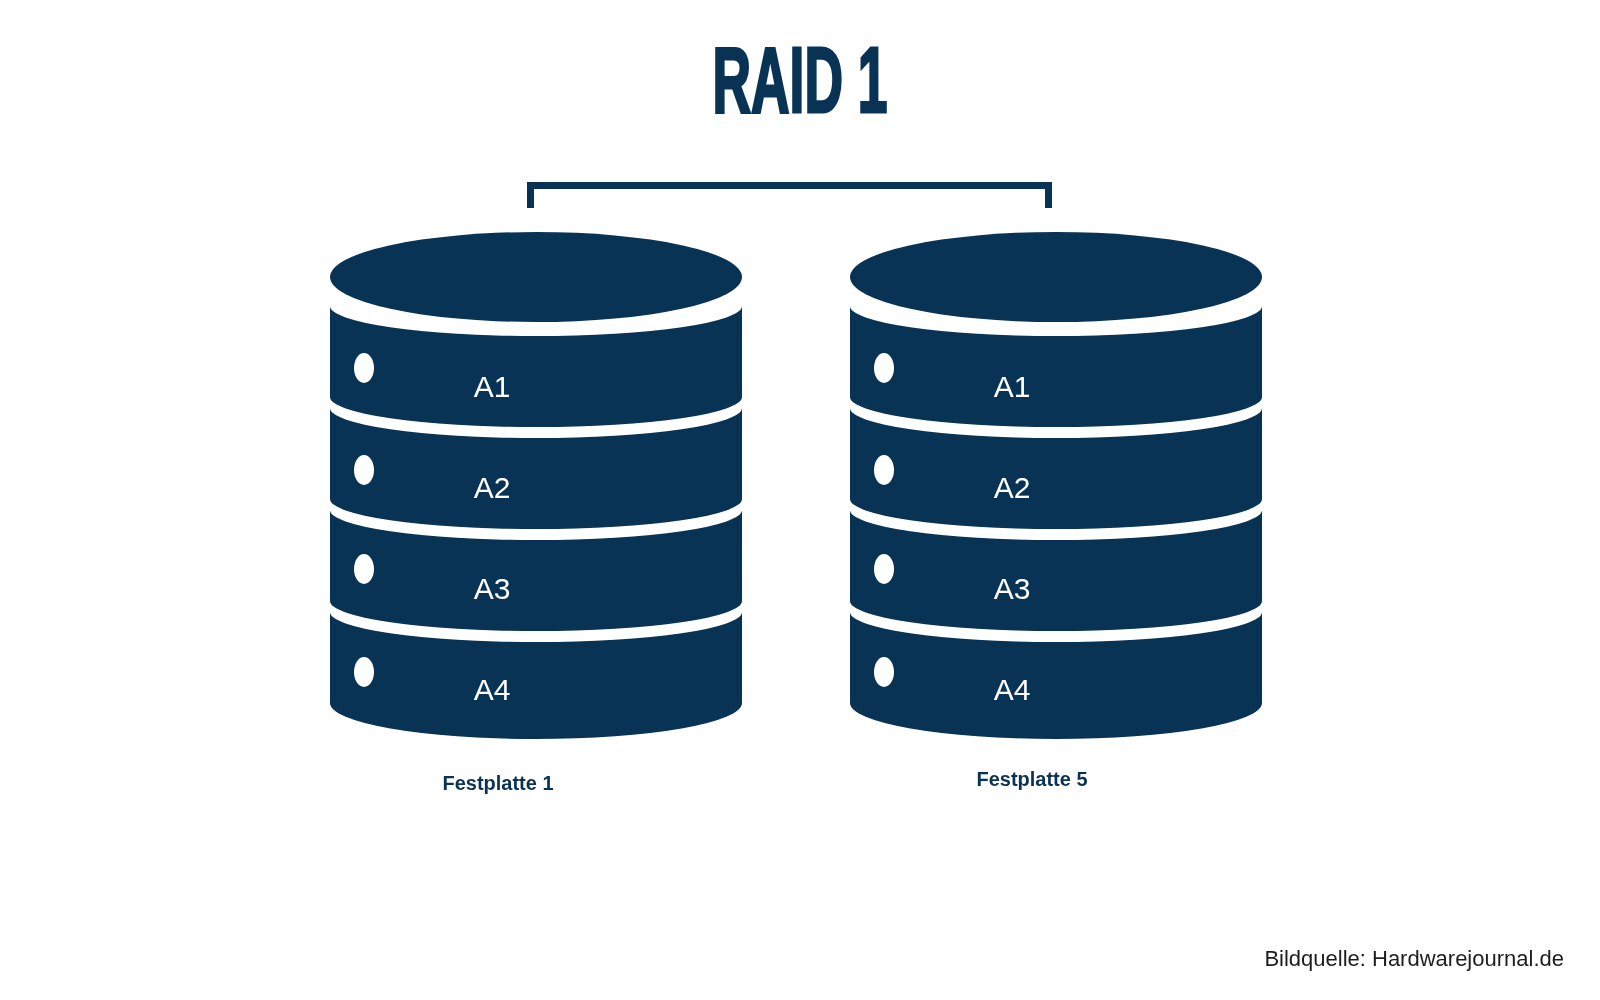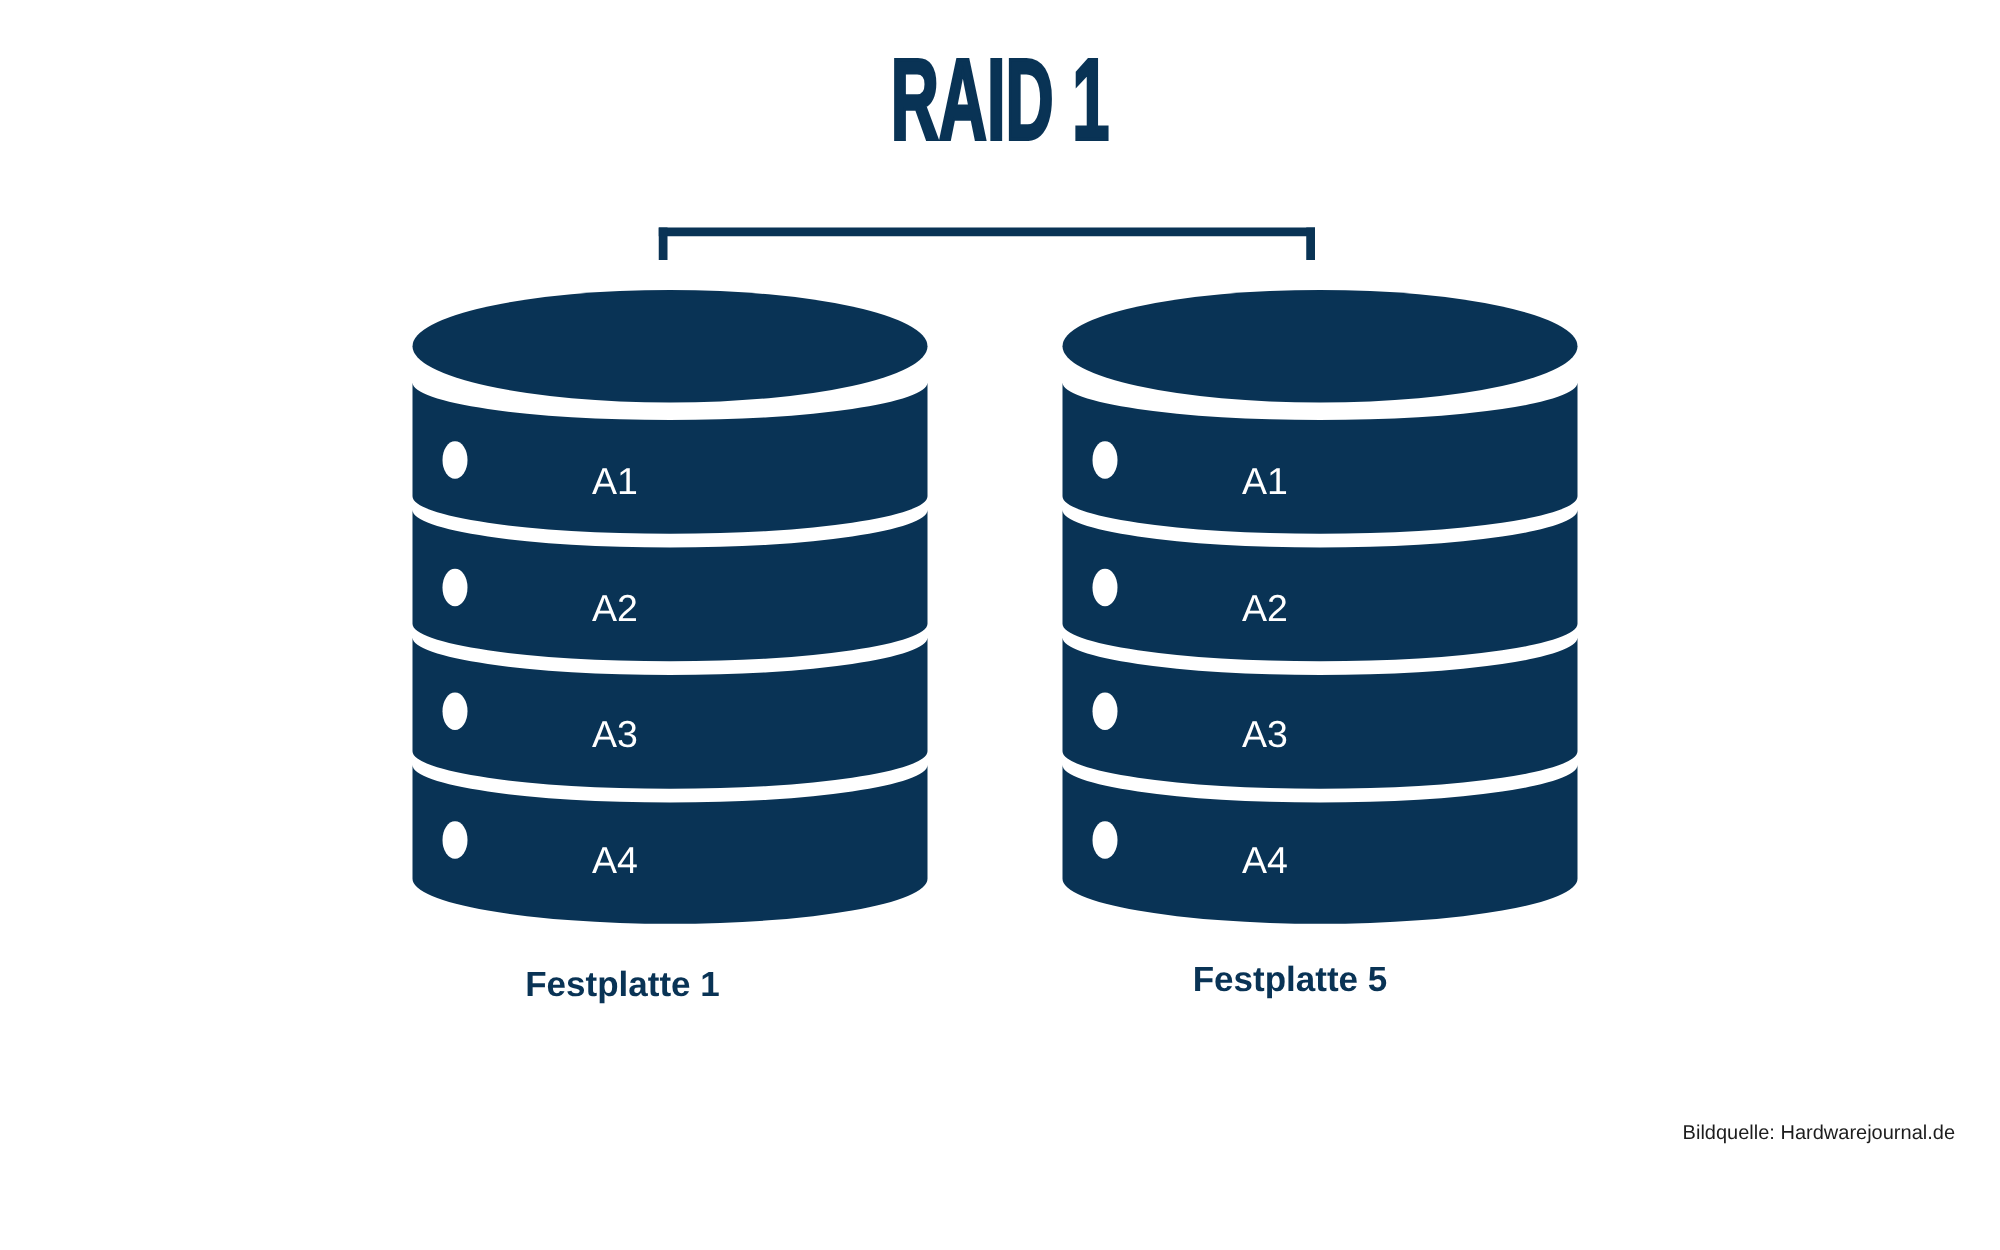--- a/index.html
+++ b/index.html
@@ -26,28 +26,28 @@
     border-top:7px solid var(--navy);
     border-left:7px solid var(--navy);
     border-right:7px solid var(--navy);
   }
 
   .disk-layer { position:absolute; left:0; top:0; width:1600px; height:1000px; }
 
   .disk-caption {
     position:absolute; margin:0;
     transform:translateX(-50%);
-    font-size:28px; font-weight:bold; color:var(--navy); white-space:nowrap;
+    font-size:20px; font-weight:bold; color:var(--navy); white-space:nowrap;
   }
   .disk-caption.c0 { left:498px; top:772px; }
   .disk-caption.c1 { left:1032px; top:768px; }
 
   .credit {
-    position:absolute; right:36px; top:898px;
-    font-size:16px; color:var(--credit); white-space:nowrap;
+    position:absolute; right:36px; top:946px;
+    font-size:22px; color:var(--credit); white-space:nowrap;
   }
 </style>
 </head>
 <body>
 
 <main class="stage">
 
   <h1 class="diagram-title">RAID 1</h1>
 
   <div class="bracket"></div>

